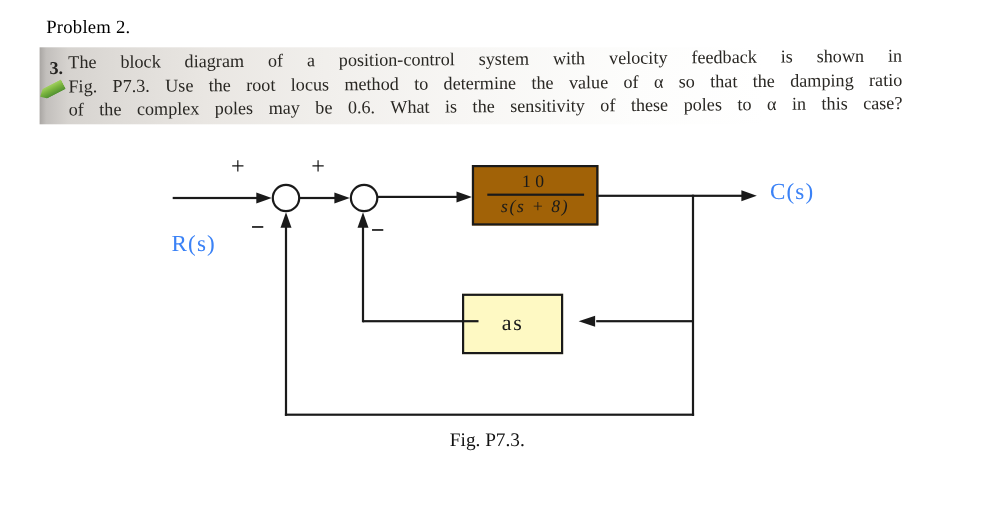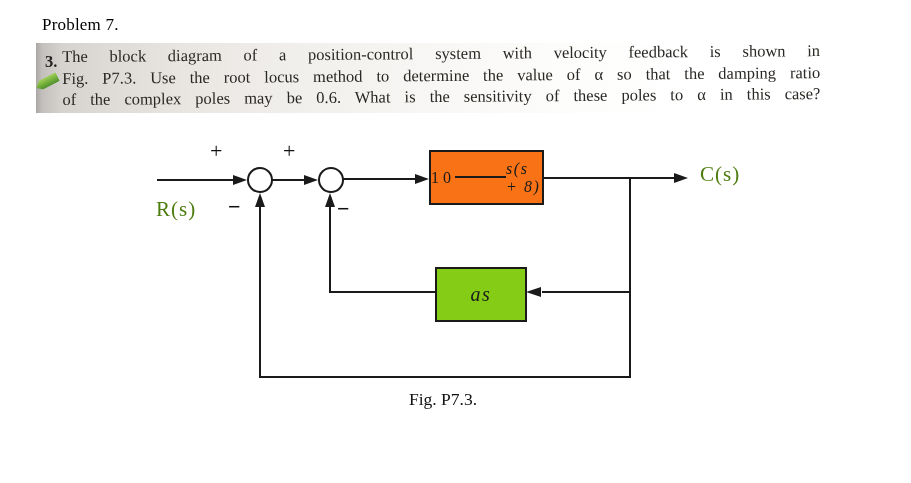--- a/index.html
+++ b/index.html
@@ -38,55 +38,55 @@
     position:absolute;width:22px;height:22px;border:2px solid #1a1a1a;border-radius:50%;
     background:#fff;
   }
   .arrow-right{position:absolute;width:0;height:0;
     border-top:5px solid transparent;border-bottom:5px solid transparent;border-left:14px solid #1a1a1a;}
   .arrow-left{position:absolute;width:0;height:0;
     border-top:5px solid transparent;border-bottom:5px solid transparent;border-right:15px solid #1a1a1a;}
   .arrow-up{position:absolute;width:0;height:0;
     border-left:5px solid transparent;border-right:5px solid transparent;border-bottom:14px solid #1a1a1a;}
   .sign{position:absolute;font-size:22px;color:#111;line-height:1;}
-  .io-label{position:absolute;font-size:21px;color:#4d7c0f;letter-spacing:1px;}
+  .io-label{position:absolute;font-size:21px;color:#3b82f6;letter-spacing:1px;}
   .tf-box{
     position:absolute;left:429px;top:150px;width:111px;height:51px;border:2px solid #1a1a1a;
-    background:#f97316;display:flex;flex-direction:row;align-items:center;justify-content:center;
+    background:#a16207;display:flex;flex-direction:column;align-items:center;justify-content:center;
   }
   .tf-num{font-size:16px;letter-spacing:4px;line-height:1.1;}
   .tf-bar{width:88px;border-top:2px solid #1a1a1a;margin:1px 0 2px 0;}
   .tf-den{font-size:16px;font-style:italic;letter-spacing:1.5px;line-height:1.1;}
   .fb-box{
-    position:absolute;left:435px;top:267px;width:88px;height:51px;border:2px solid #1a1a1a;
-    background:#84cc16;display:flex;align-items:center;justify-content:center;
-    font-size:20px;letter-spacing:1.5px;font-style:italic;
+    position:absolute;left:420px;top:267px;width:88px;height:51px;border:2px solid #1a1a1a;
+    background:#fef9c3;display:flex;align-items:center;justify-content:center;
+    font-size:20px;letter-spacing:1.5px;
   }
   .caption{position:absolute;left:388px;top:389px;width:110px;text-align:center;font-size:17.5px;color:#111;}
 </style>
 </head>
 <body>
 
 <div id="page">
 
-  <div class="problem-title">Problem 7.</div>
+  <div class="problem-title">Problem 2.</div>
 
   <div class="scan-block">
     <div class="problem-number">3.</div>
     <div class="pencil-icon"></div>
     <div class="para">
       <div class="stmt-line">The block diagram of a position-control system with velocity feedback is shown in</div>
       <div class="stmt-line">Fig. P7.3. Use the root locus method to determine the value of α so that the damping ratio</div>
       <div class="stmt-line">of the complex poles may be 0.6. What is the sensitivity of these poles to α in this case?</div>
     </div>
   </div>
 
   <div>
 
-    <div class="io-label" style="left:156px;top:197px;text-align:center;">R(s)</div>
+    <div class="io-label" style="left:156px;top:209px;text-align:center;">R(s)</div>
     <div class="line" style="left:157px;top:179px;width:78px;height:2px;"></div>
     <div class="arrow-right" style="left:233px;top:175px;"></div>
 
     <div class="sign" style="left:210px;top:140px;">+</div>
     <div class="sign" style="left:228px;top:196px;font-weight:bold;">−</div>
     <div class="sum" style="left:247px;top:167px;"></div>
 
     <div class="line" style="left:272px;top:179px;width:34px;height:2px;"></div>
     <div class="arrow-right" style="left:304px;top:175px;"></div>
 

